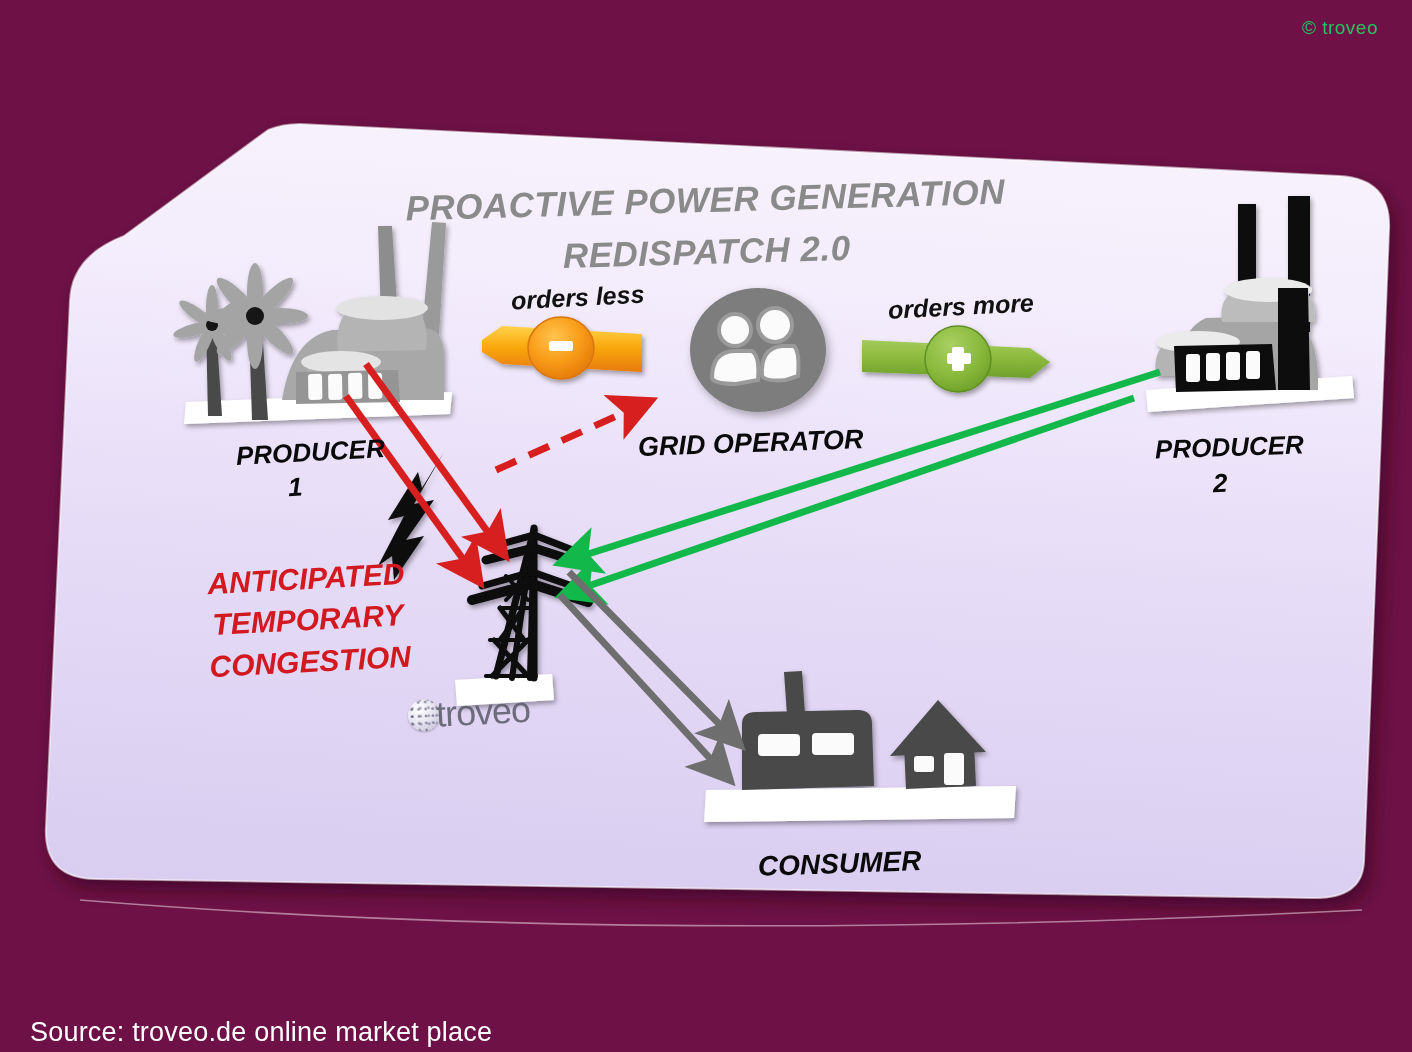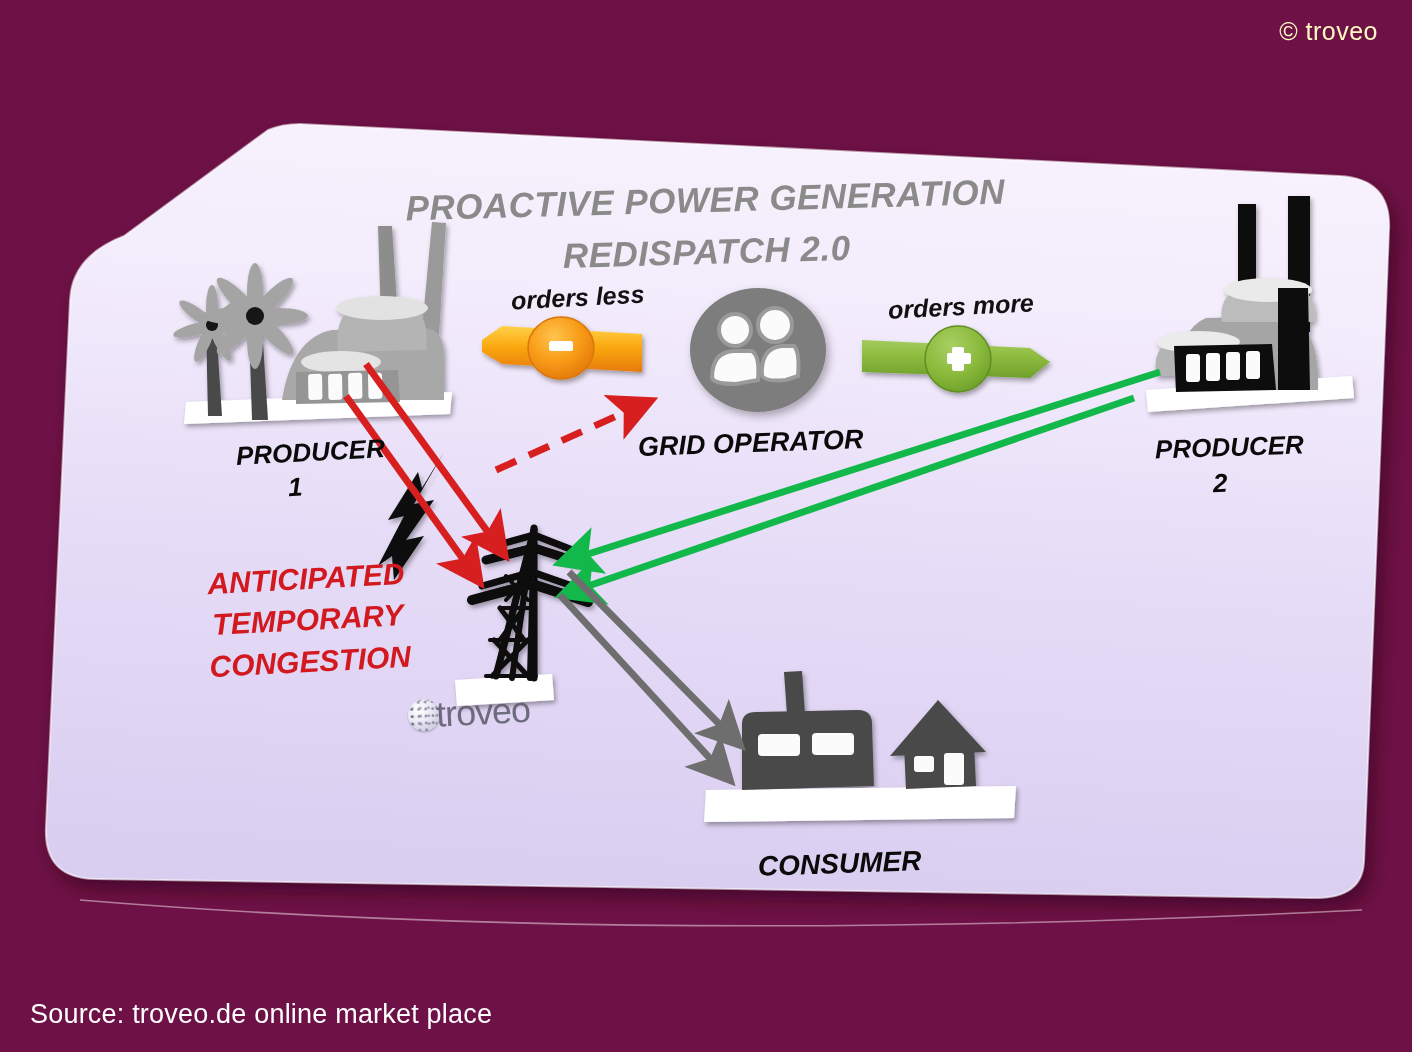--- a/index.html
+++ b/index.html
@@ -7,25 +7,25 @@
     width:1412px;height:1052px;overflow:hidden;
     background:#6e1146;
     font-family:"Liberation Sans", sans-serif;
     position:relative;
   }
   .stage{position:absolute;inset:0;}
 
   
   .copyright{
     position:absolute;top:17px;right:34px;
-    color:#fef9c3;font-size:25px;letter-spacing:.5px;
+    color:#22c55e;font-size:19px;letter-spacing:.5px;
   }
   
   .source{
-    position:absolute;left:30px;bottom:22px;
+    position:absolute;left:30px;bottom:4px;
     color:#ffffff;font-size:27px;letter-spacing:.2px;
   }
 
   
   .card-wrap{
     position:absolute;left:0;top:0;width:1412px;height:1052px;
     pointer-events:none;
   }
   .card-svg{position:absolute;left:0;top:0;}
 

